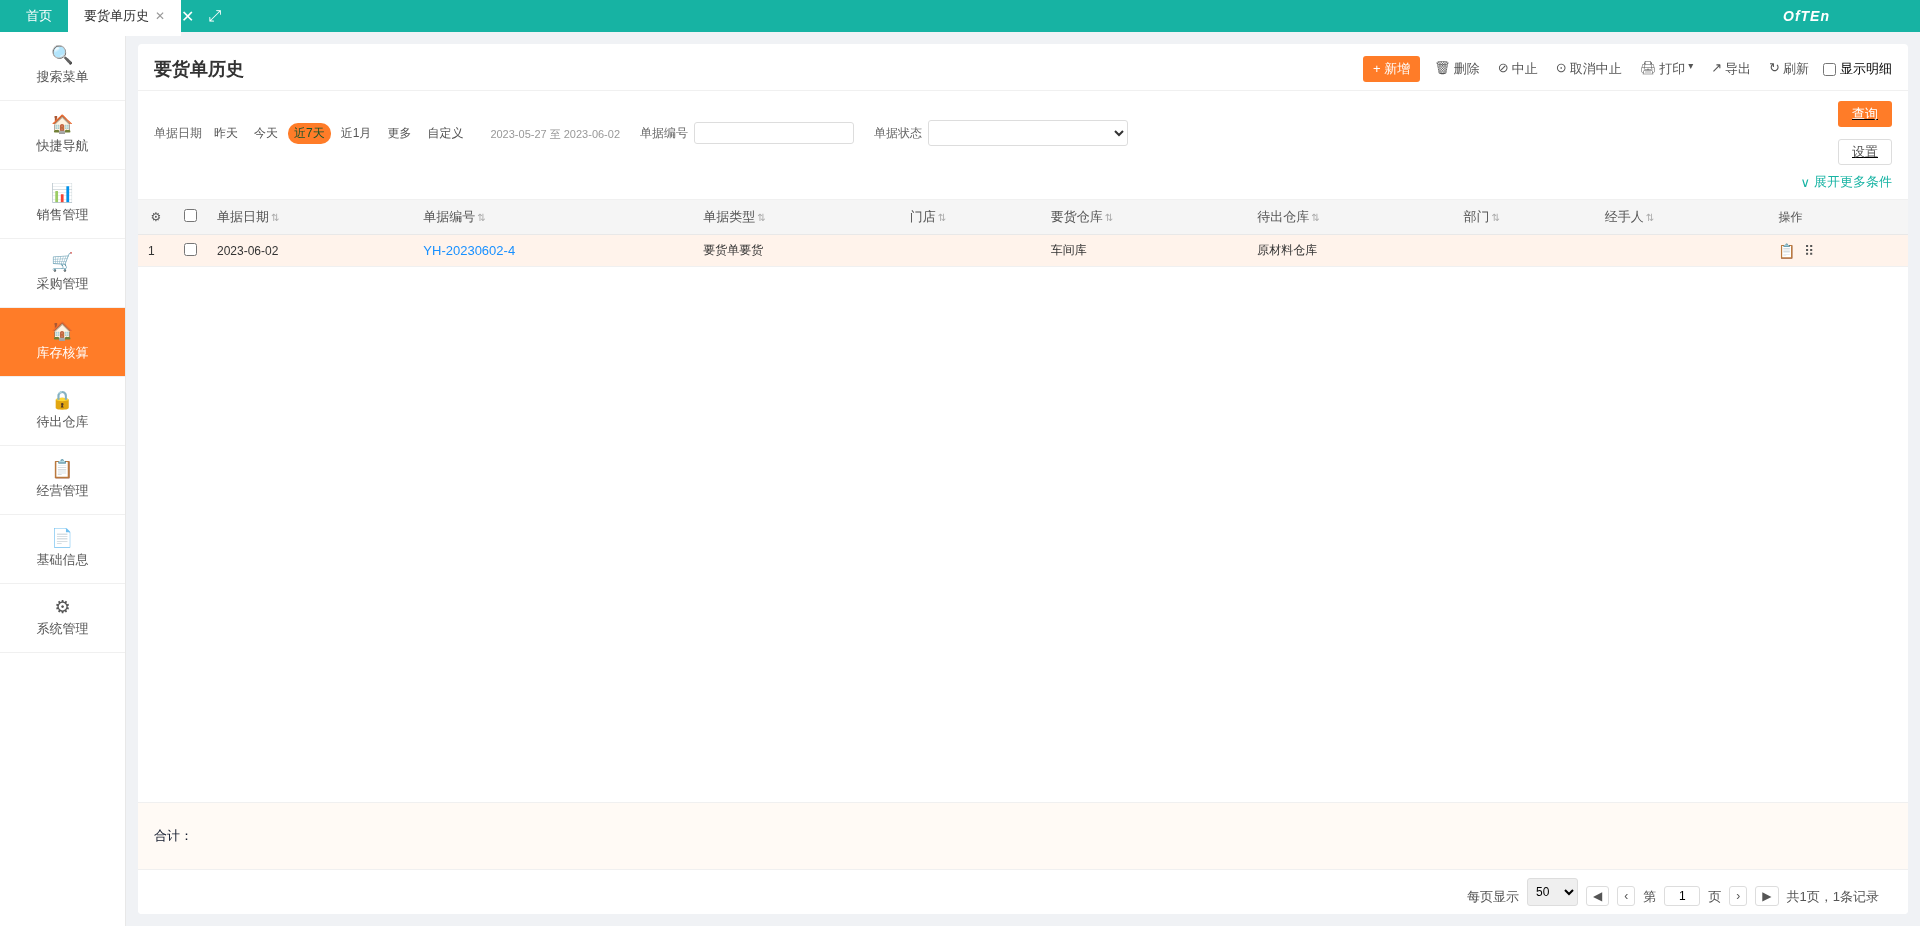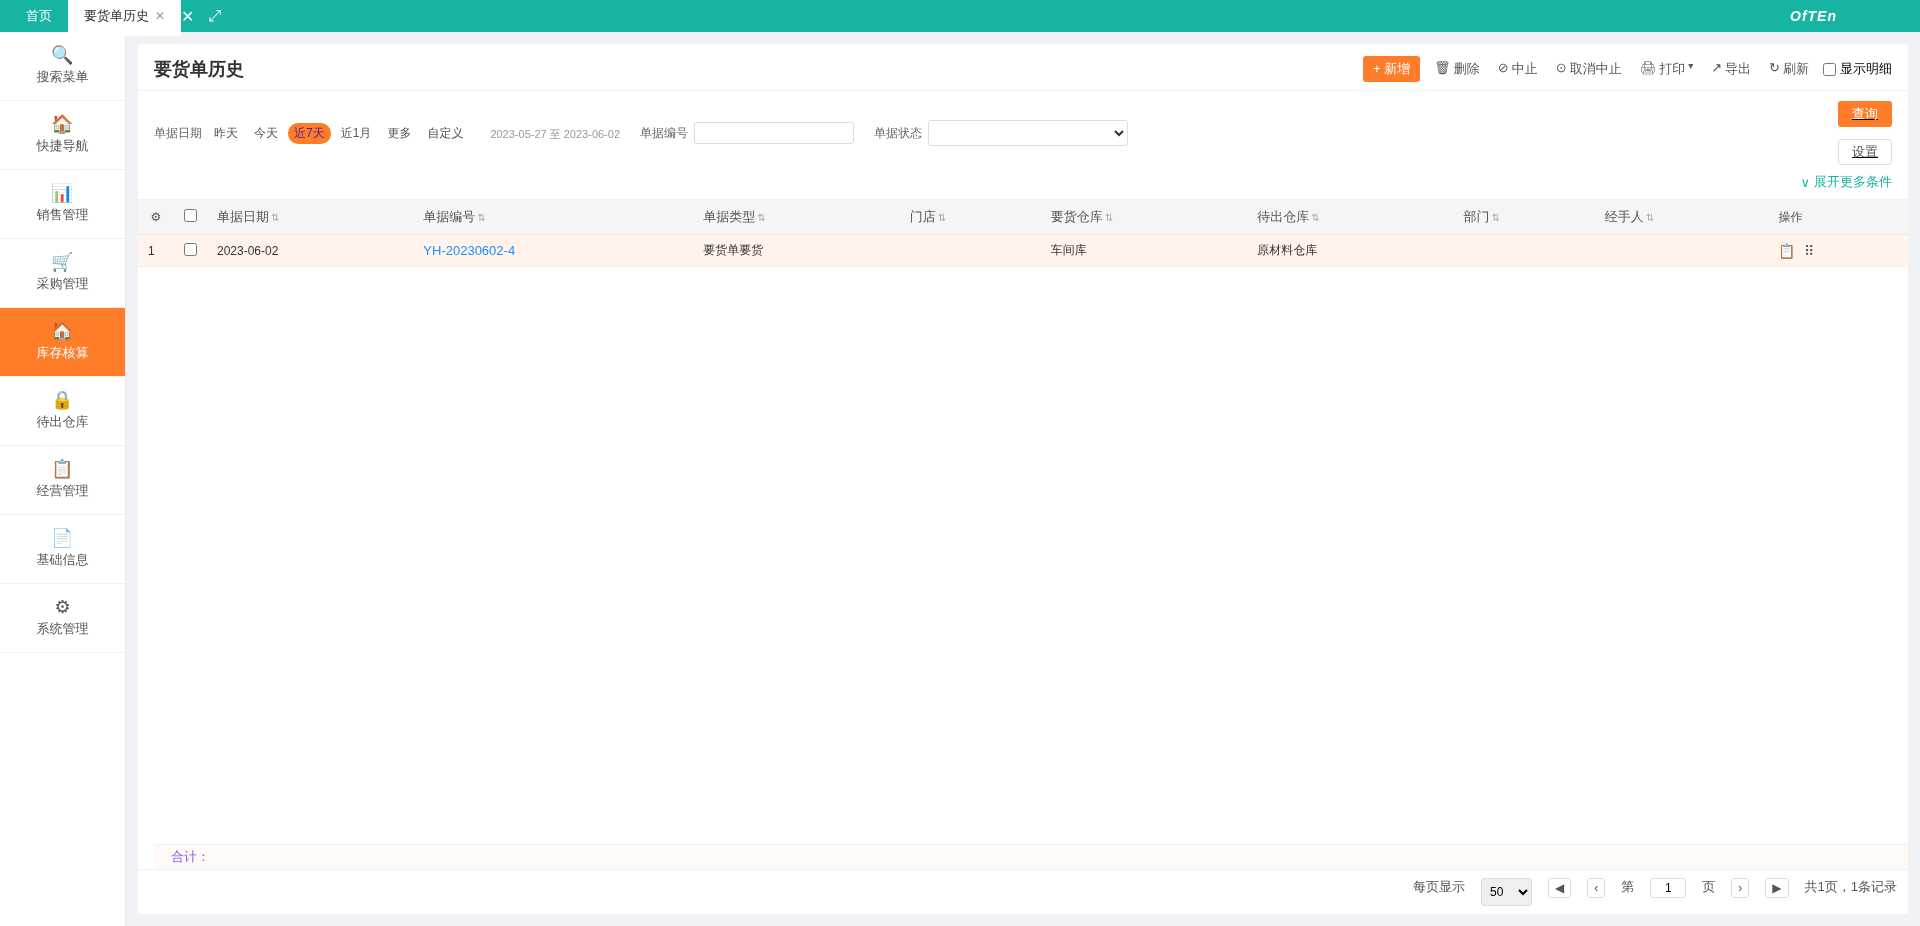--- a/index.html
+++ b/index.html
@@ -157,21 +157,21 @@
     }
     .date-btn {
       padding: 2px 6px;
       font-size: 12px;
       cursor: pointer;
       color: #555;
       border-radius: 10px;
     }
     .date-btn.active {
       background: #ff7c28;
-      color: #4c1d95;
+      color: #14532d;
       border-radius: 10px;
     }
     .date-range {
       font-size: 11px;
       color: #999;
       margin-top: 2px;
       margin-left: 15px;
     }
     .filter-input {
       border: 1px solid #ddd;
@@ -271,37 +271,36 @@
     .link-text { color: #1890ff; cursor: pointer; text-decoration: none; }
     .action-icons { display: flex; gap: 8px; }
     .action-icon { cursor: pointer; color: #555; font-size: 14px; }
 
     
     .settings-col { width: 36px; text-align: center; }
     .checkbox-col { width: 32px; text-align: center; }
 
     
     .table-footer {
-      padding: 3px 16px;
+      padding: 24px 16px;
       background: #fffaf5;
       border-top: 1px solid #f0f0f0;
       font-size: 12px;
-      color: #8b5cf6;
+      color: #0f172a;
       flex-shrink: 0;
-      margin-left: 17px;
     }
 
     
     .pagination-bar {
       display: flex;
-      align-items: flex-start;
+      align-items: flex-end;
       justify-content: flex-end;
-      padding: 8px 11px;
+      padding: 8px 29px;
       border-top: 1px solid #f0f0f0;
-      gap: 16px;
+      gap: 8px;
       font-size: 12px;
       color: #555;
       flex-shrink: 0;
       background: #fff;
     }
     .page-size-select {
       border: 1px solid #ddd;
       border-radius: 3px;
       padding: 2px 4px;
       font-size: 12px;
@@ -321,21 +320,21 @@
       border-radius: 3px;
       width: 36px;
       text-align: center;
       padding: 2px 4px;
       font-size: 12px;
     }
 
     
     .ofTEn-badge {
       position: absolute;
-      right: 83px;
+      right: 90px;
       top: 50%;
       transform: translateY(-50%);
       font-style: italic;
       font-weight: bold;
       color: #fff;
       font-size: 14px;
       letter-spacing: 1px;
     }
     .top-right-icons {
       display: flex;

